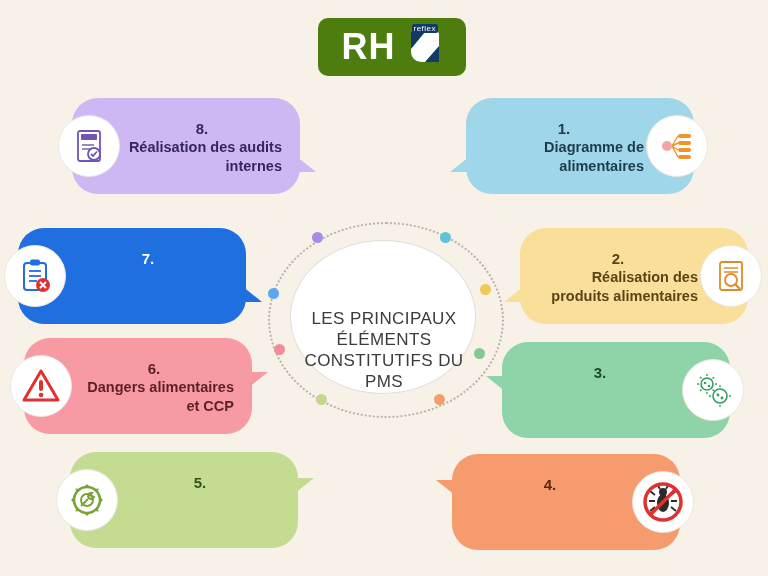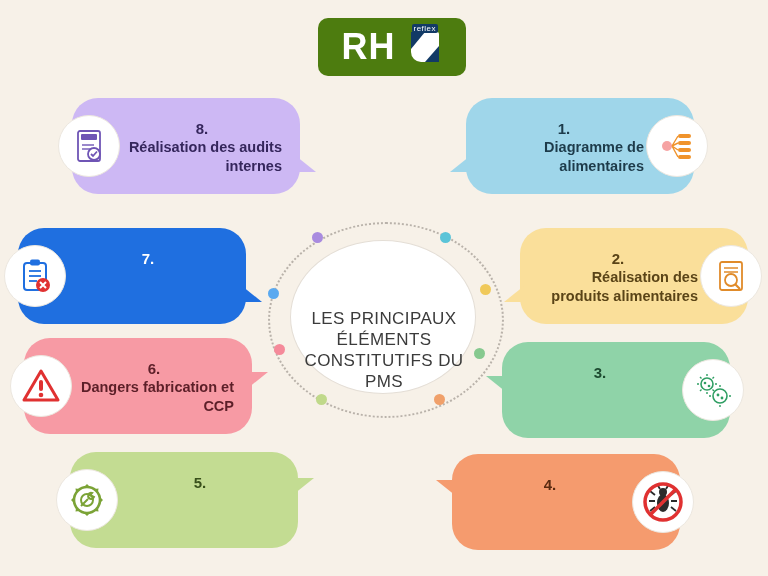--- a/index.html
+++ b/index.html
@@ -318,21 +318,21 @@
       <circle cx="19" cy="19" r="6" fill="none" stroke="#7ba336" stroke-width="2"></circle>
       <path d="M13 25 l7 -7 M24 12 a3 3 0 1 0 2 4 l-4 -2 z" stroke="#7ba336" stroke-width="2" fill="none"></path>
     </svg>
   </div>
 </div>
 
 <div class="item" id="item6">
   <span class="tail"></span>
   <div class="txt">
     <div class="num">6.</div>
-    <div class="lbl">Dangers fabrication et CCP</div>
+    <div class="lbl">Dangers alimentaires et CCP</div>
   </div>
   <div class="badge">
     <svg width="40" height="40" viewBox="0 0 40 40">
       <path d="M20 5 L37 34 H3 Z" fill="none" stroke="#e03131" stroke-width="3" stroke-linejoin="round"></path>
       <rect x="18" y="14" width="4" height="11" rx="2" fill="#e03131"></rect>
       <circle cx="20" cy="29" r="2.3" fill="#e03131"></circle>
     </svg>
   </div>
 </div>
 

